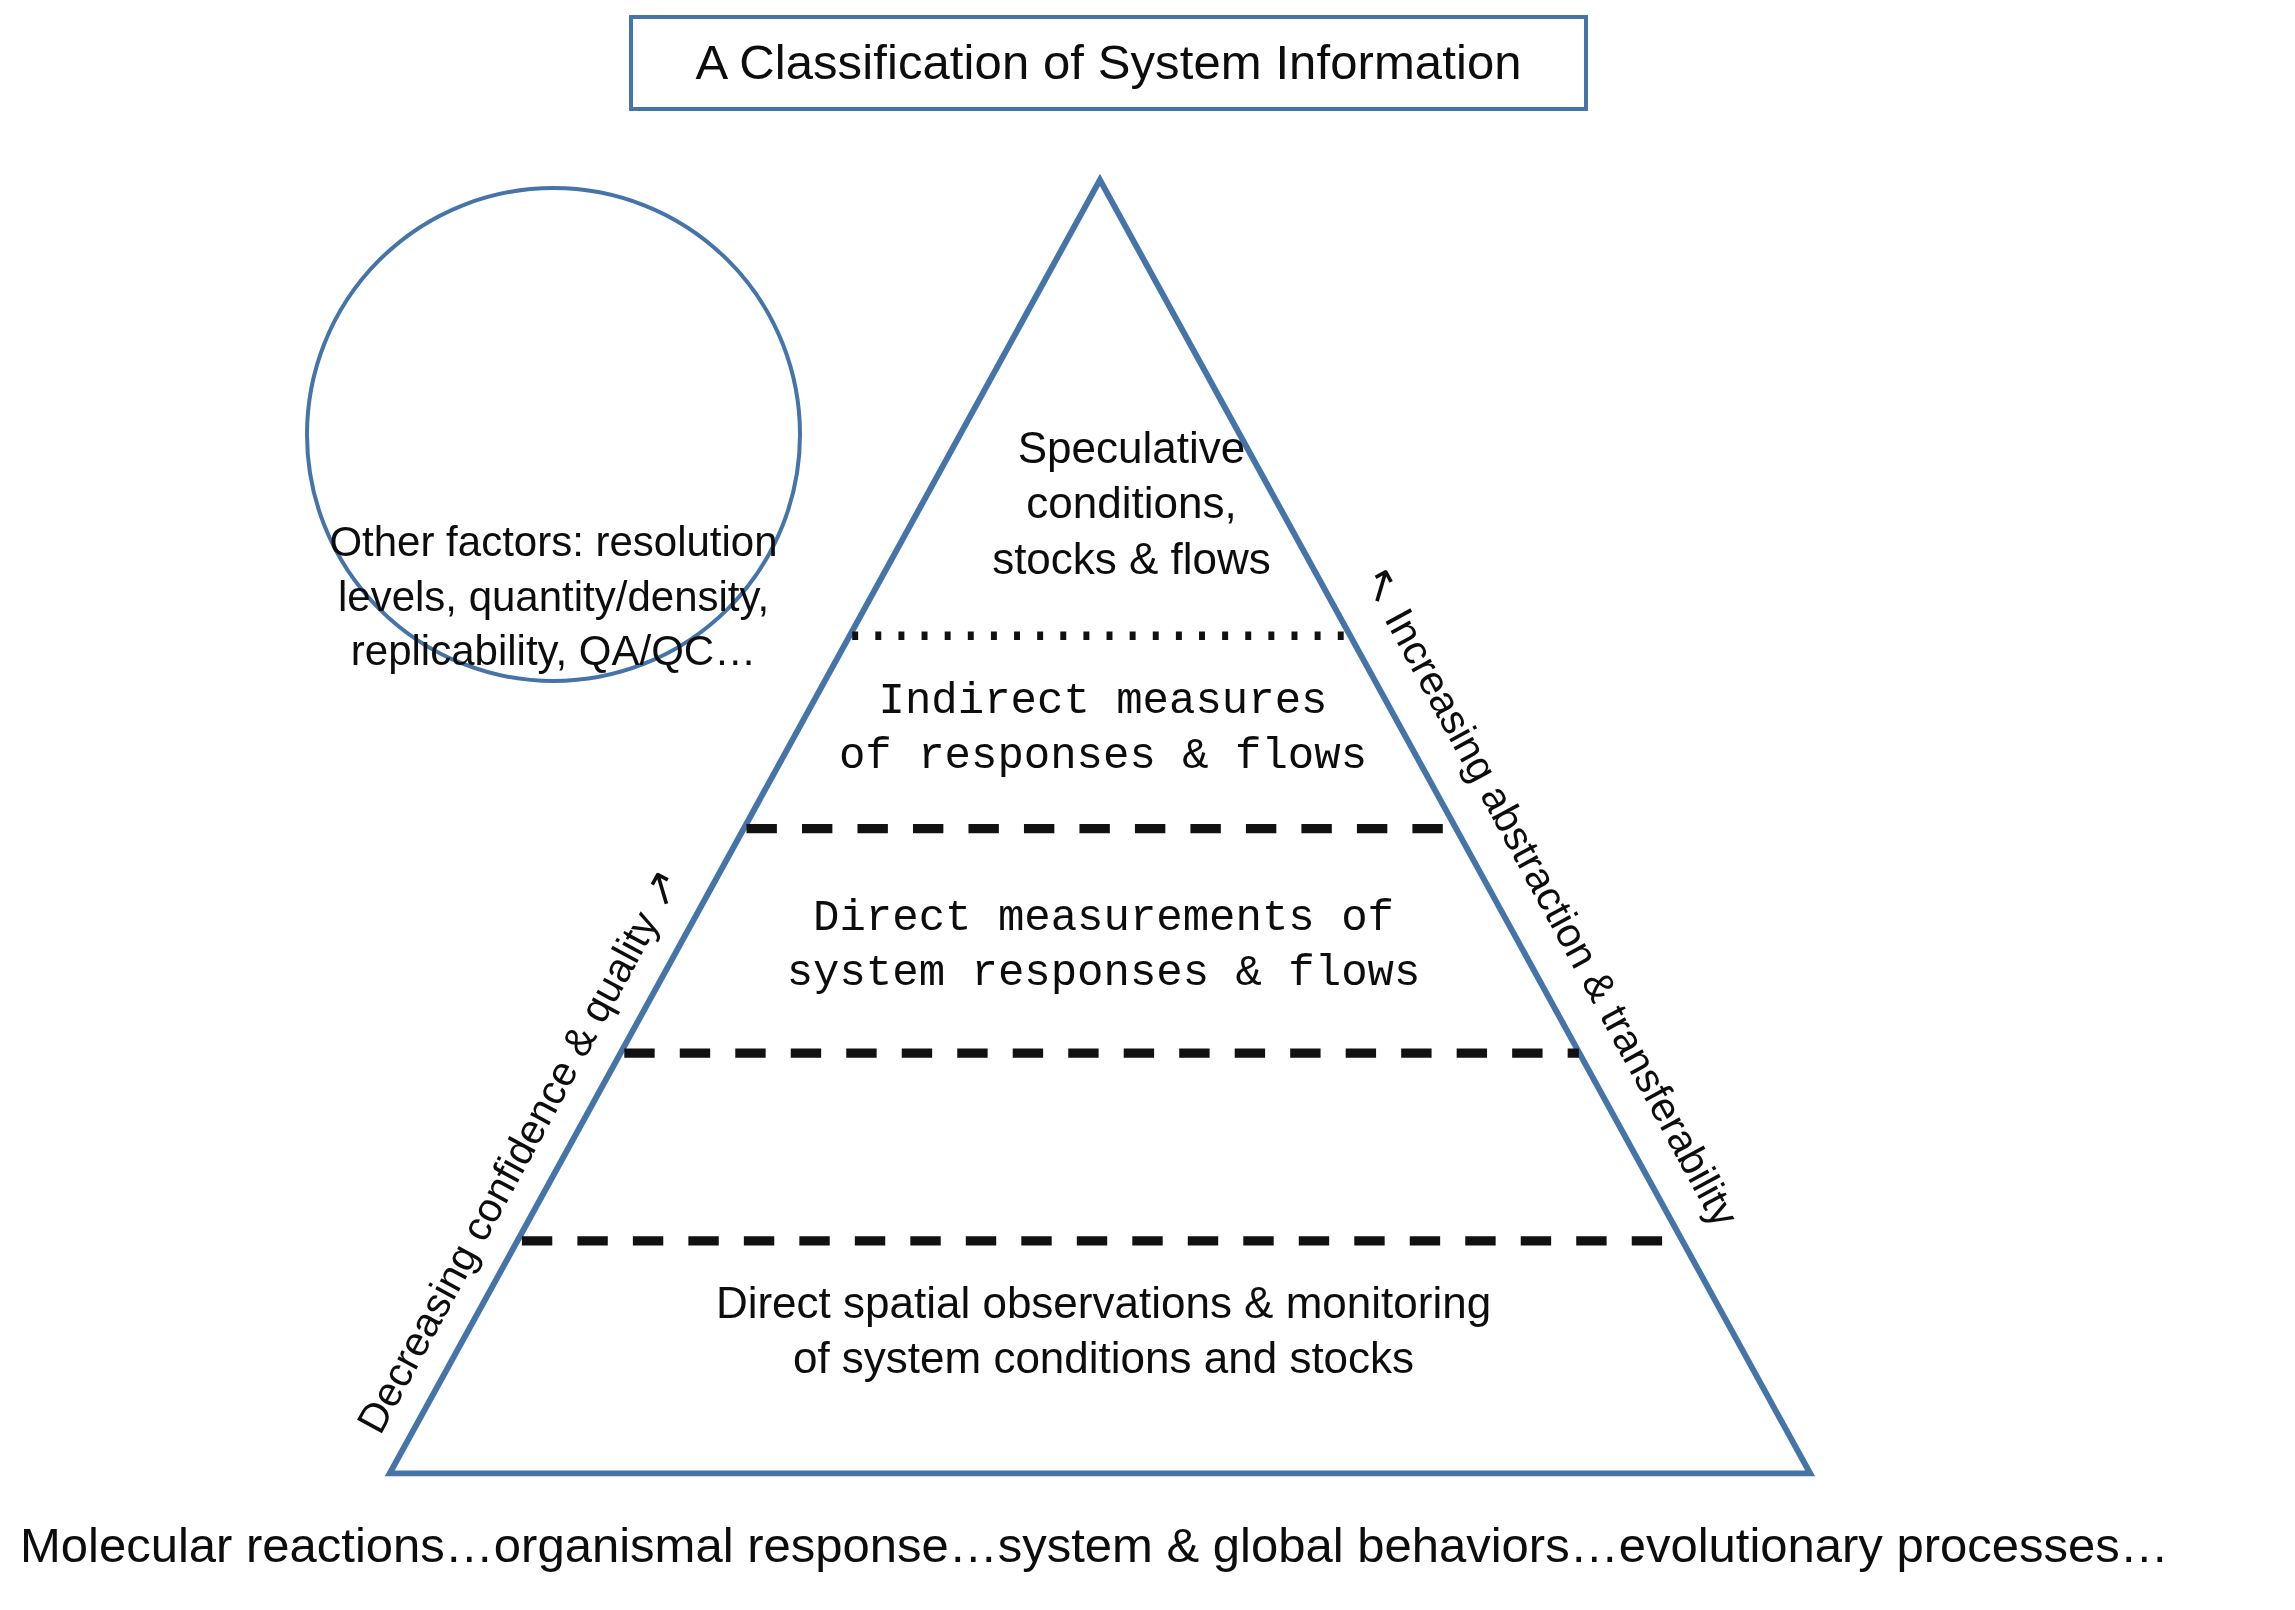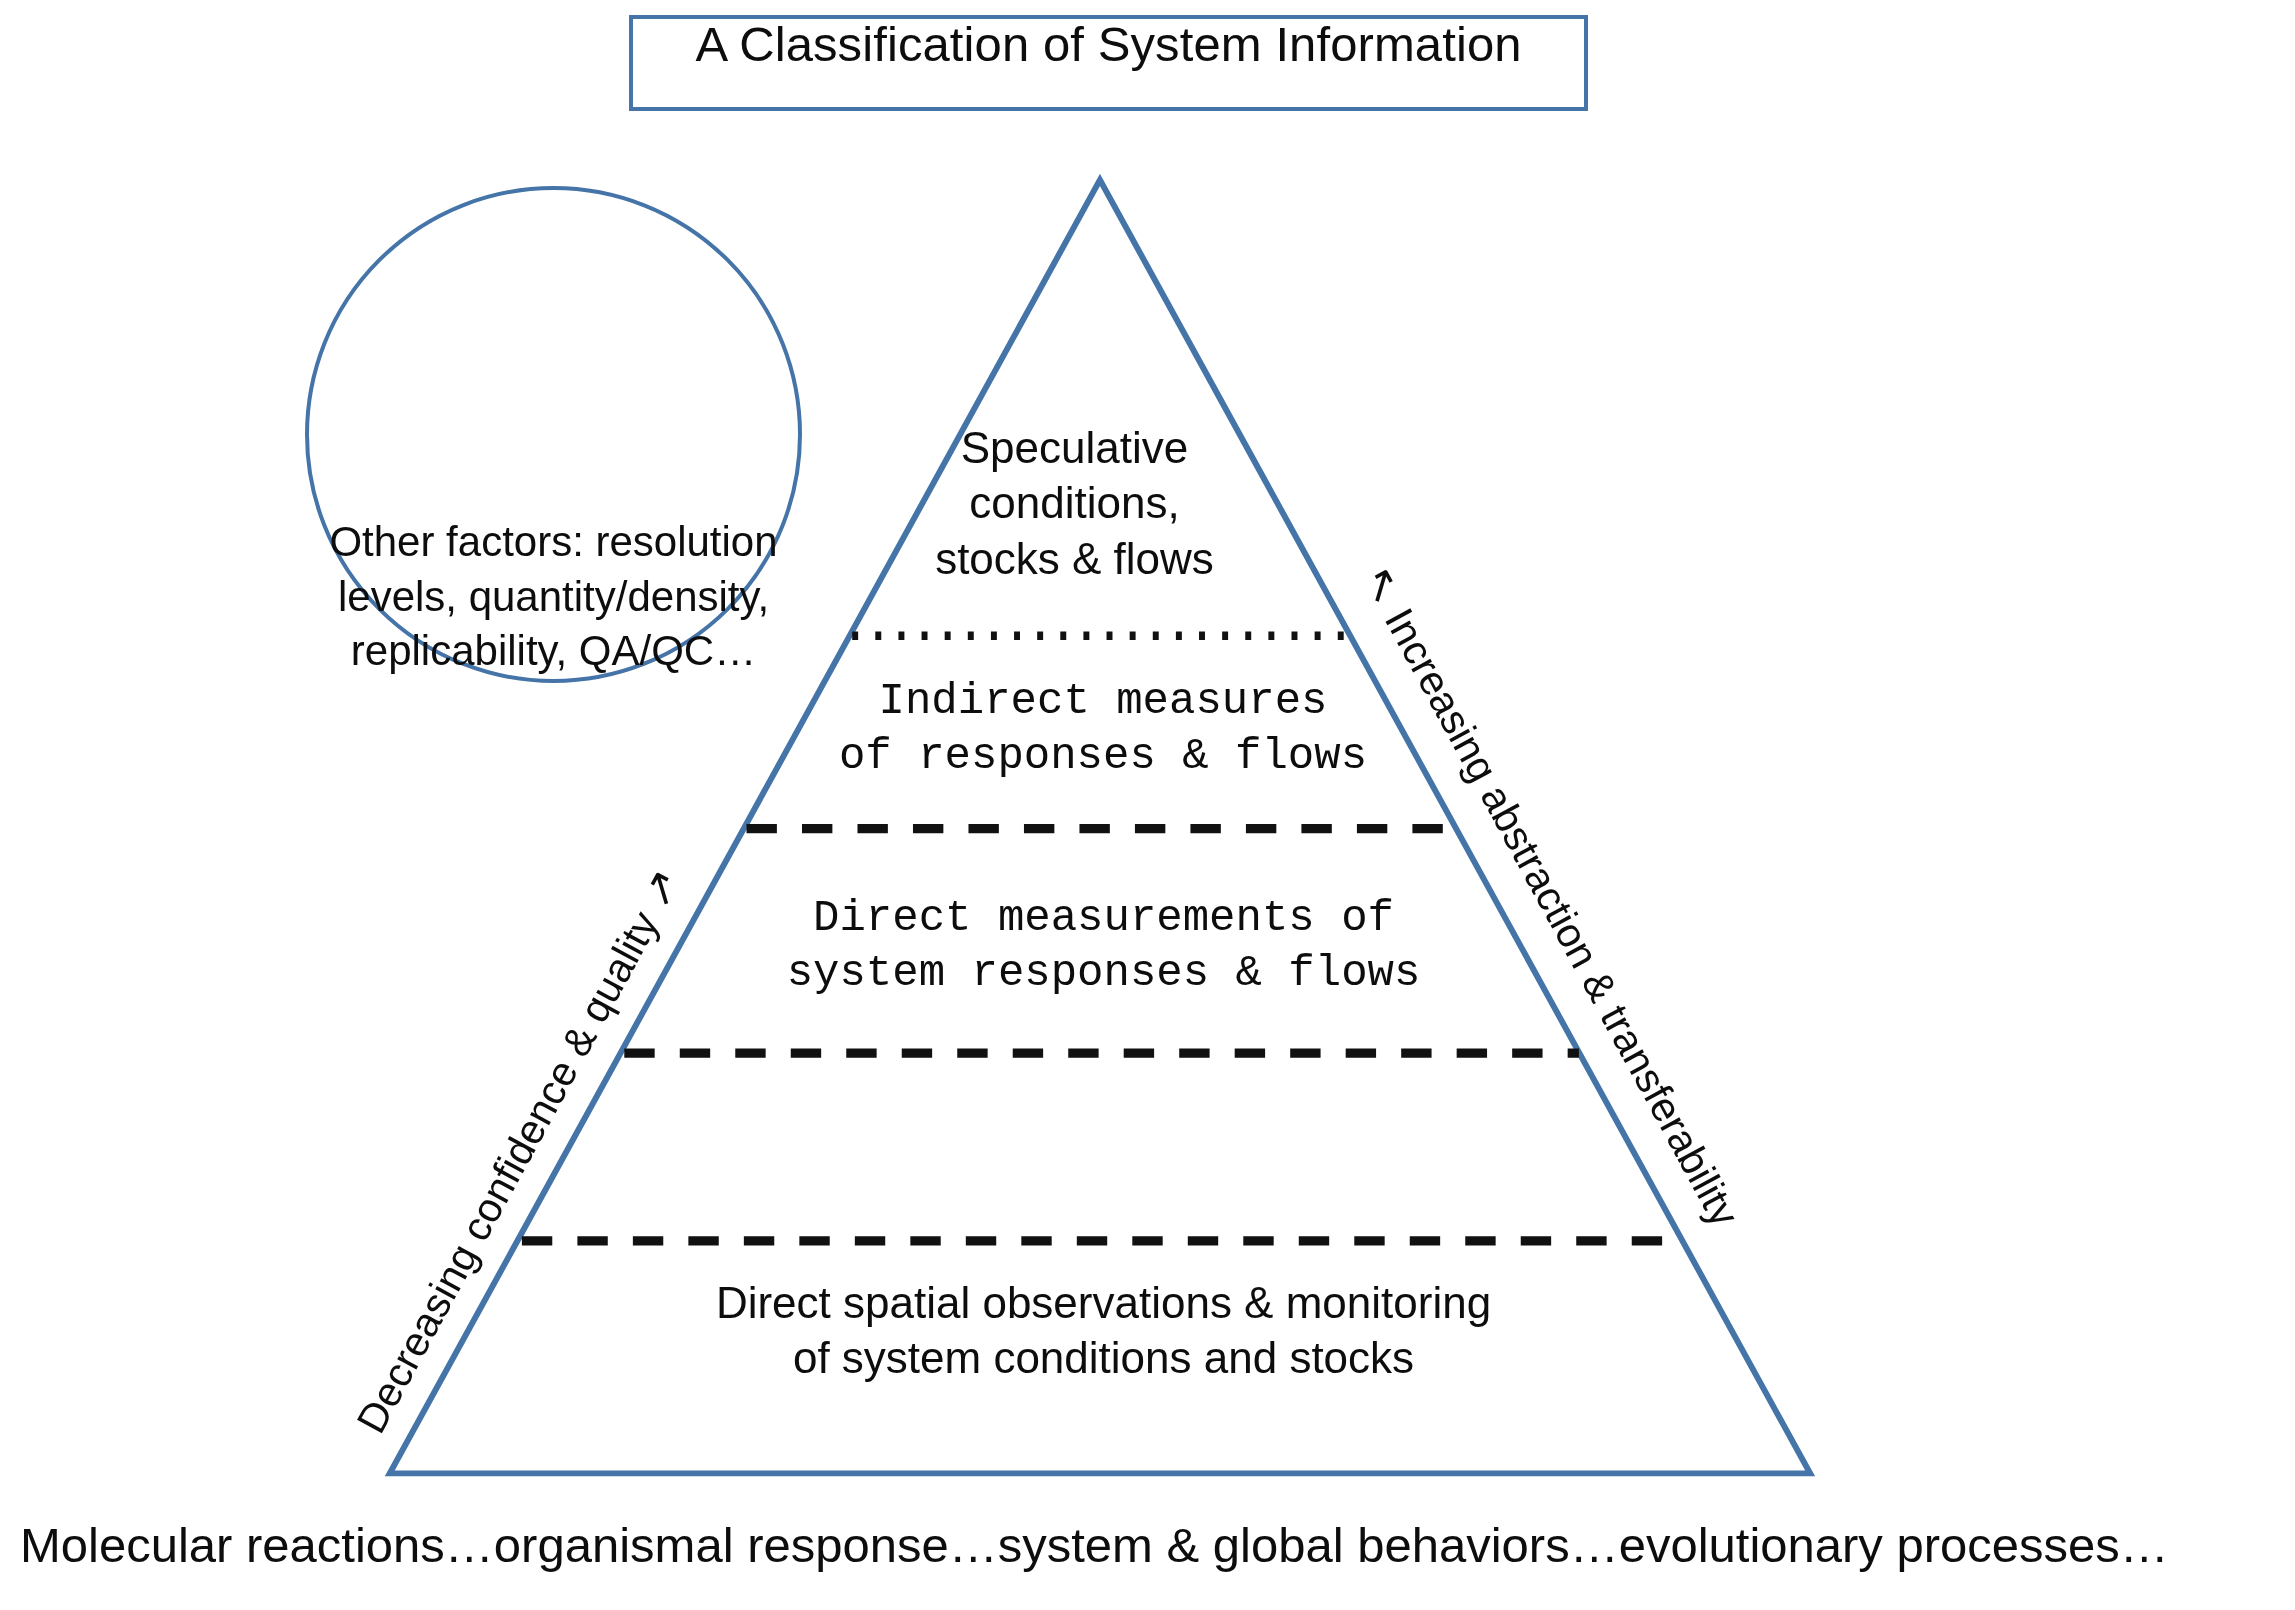--- a/index.html
+++ b/index.html
@@ -23,21 +23,21 @@
   
   #title-box {
     position: absolute;
     left: 629px;
     top: 14.5px;
     width: 959px;
     height: 96px;
     border: 4px solid #4574a8;
     background: #ffffff;
     display: flex;
-    align-items: flex-start;
+    align-items: center;
     justify-content: center;
     box-sizing: border-box;
   }
   #title-text {
     font-size: 49px;
     line-height: 1.05;
     color: #0d0d0d;
     letter-spacing: 0.1px;
     white-space: nowrap;
   }
@@ -86,21 +86,21 @@
 
   
   .tier {
     position: absolute;
     text-align: center;
     font-size: 44px;
     line-height: 1.26;
     color: #0d0d0d;
     white-space: pre-line;
   }
-  #tier-1 { left: 784px; top: 420px;  width: 581px; }
+  #tier-1 { left: 841px; top: 420px;  width: 581px; }
   #tier-2 { left: 766px; top: 674px; width: 674px; font-family: Liberation Mono, monospace; }
   #tier-3 { left: 674px; top: 891px; width: 859px; font-family: Liberation Mono, monospace; }
   #tier-4 { left: 555px;  top: 1109px; width: 1097px; }
   #tier-5 { left: 502px;  top: 1275px; width: 1203px; text-align: center; }
 
   
   .side-label {
     position: absolute;
     font-size: 41px;
     line-height: 1;

